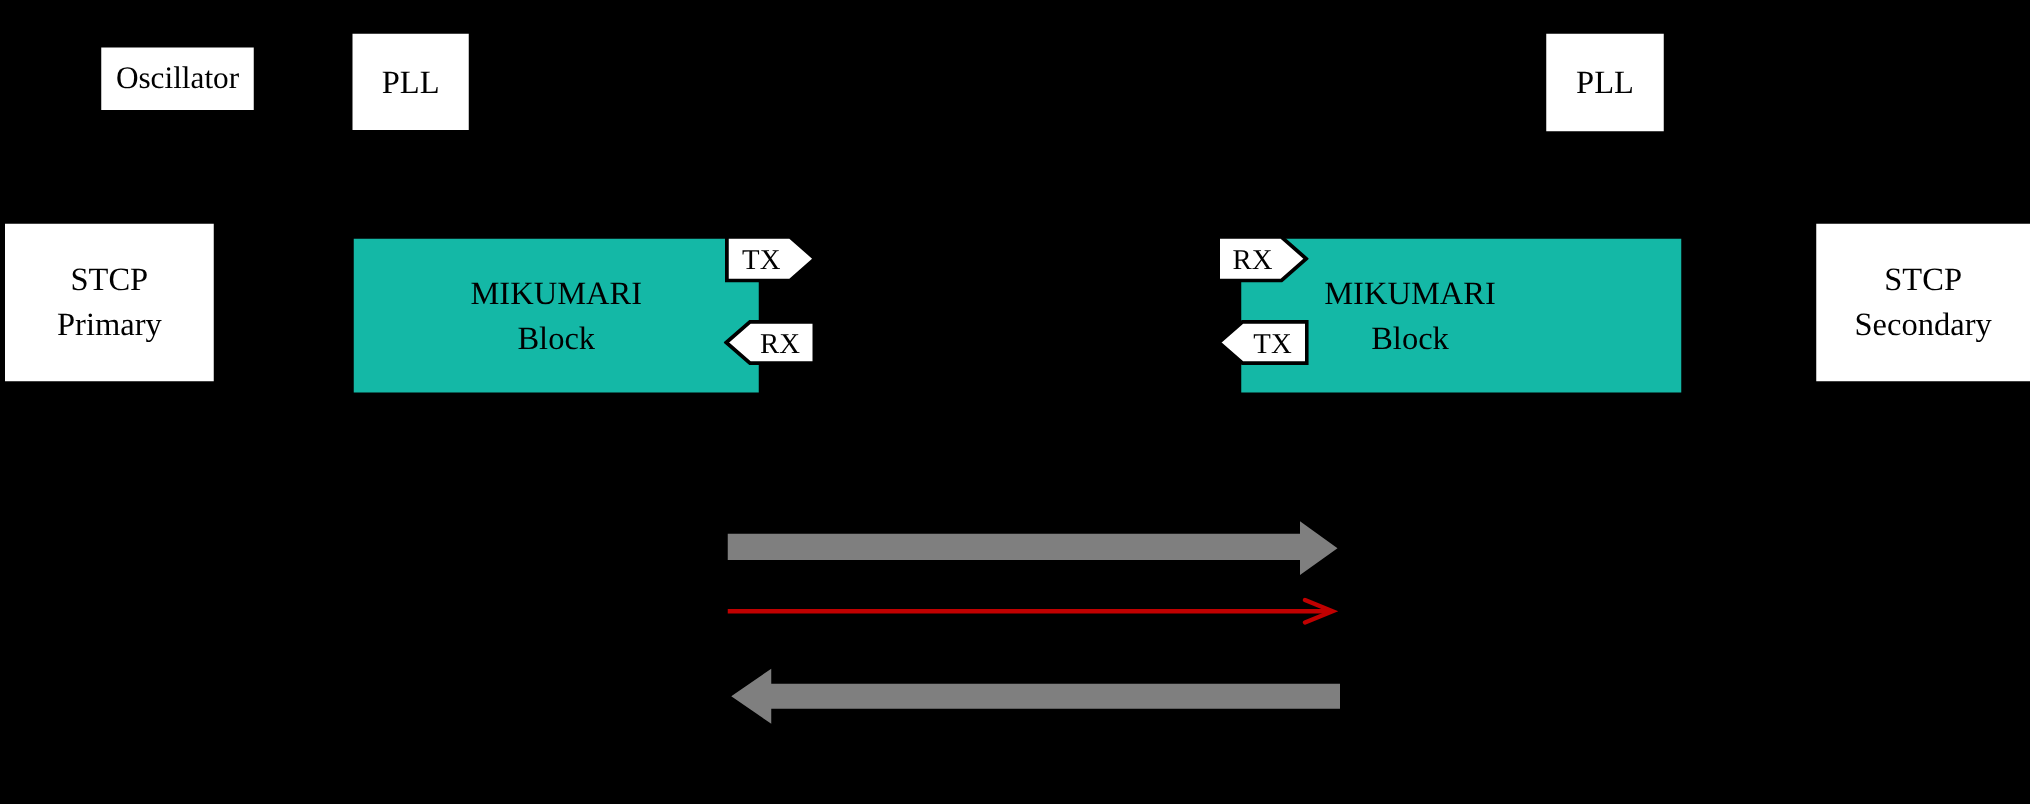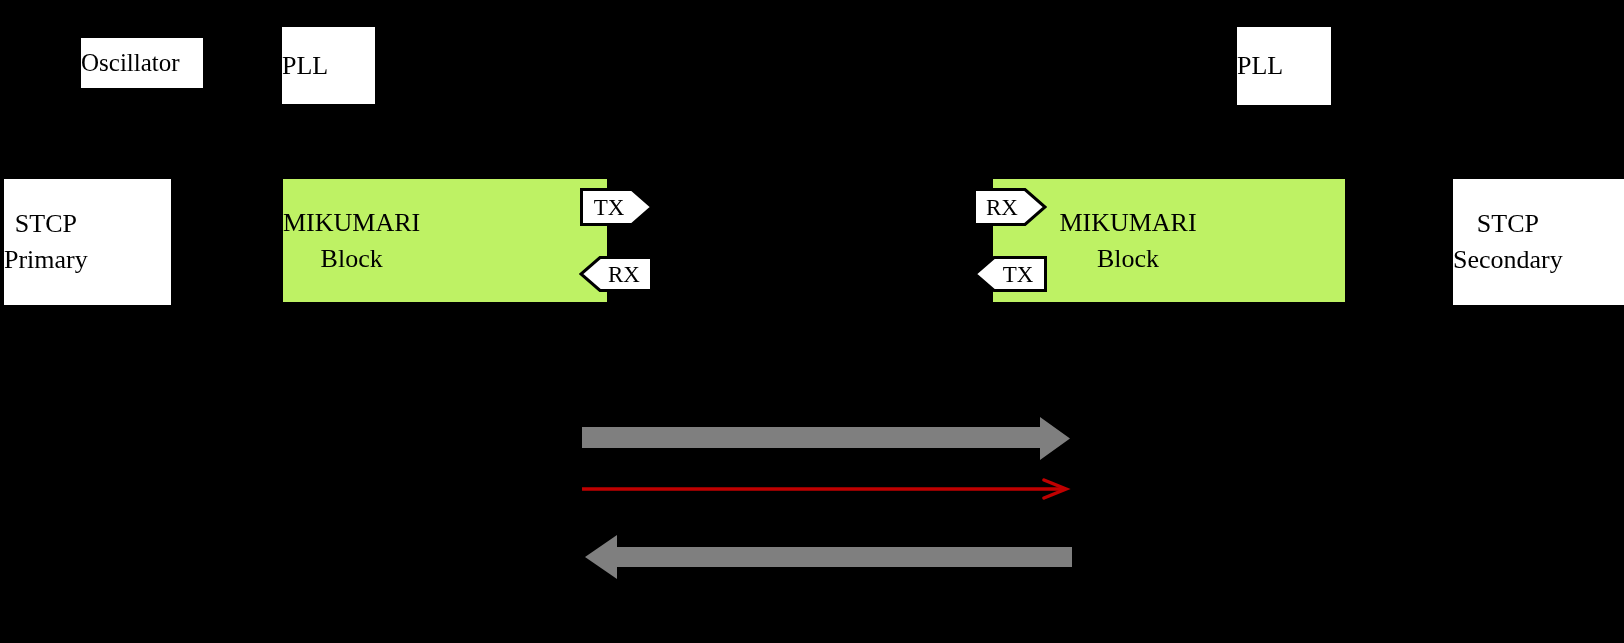--- a/index.html
+++ b/index.html
@@ -3,25 +3,25 @@
 <meta charset="utf-8">
 <style>
   html,body { margin:0; padding:0; background:#000; }
   .stage {
     position:relative; width:1624px; height:643px;
     background:#000000; overflow:hidden;
     font-family:"Liberation Serif","DejaVu Serif",serif;
     color:#000000;
   }
   .box {
-    position:absolute; display:flex; align-items:center; justify-content:flex-start;
+    position:absolute; display:flex; align-items:center; justify-content:center;
     text-align:center; font-size:26px; line-height:1.38;
     white-space:pre-line; background:#ffffff; color:#000000;
   }
-  .block { background:#bef264; }
+  .block { background:#14b8a6;margin-top:12px; }
   .box-oscillator { left:81px;  top:38px;  width:122px; height:50px;  font-size:25px; }
   .box-pll-left   { left:282px; top:27px;  width:93px;  height:77px;  }
   .box-pll-right  { left:1237px;top:27px;  width:94px;  height:78px;  }
   .box-stcp-primary   { left:4px;    top:179px; width:167px; height:126px; }
   .box-stcp-secondary { left:1453px; top:179px; width:171px; height:126px; }
   .box-mik-left  { left:283px; top:179px; width:324px; height:123px; }
   .box-mik-right { left:993px; top:179px; width:352px; height:123px; justify-content:flex-start; }
   .mik-right-label {
     position:absolute; left:0; top:0; height:100%; width:270px;
     display:flex; align-items:center; justify-content:center;

